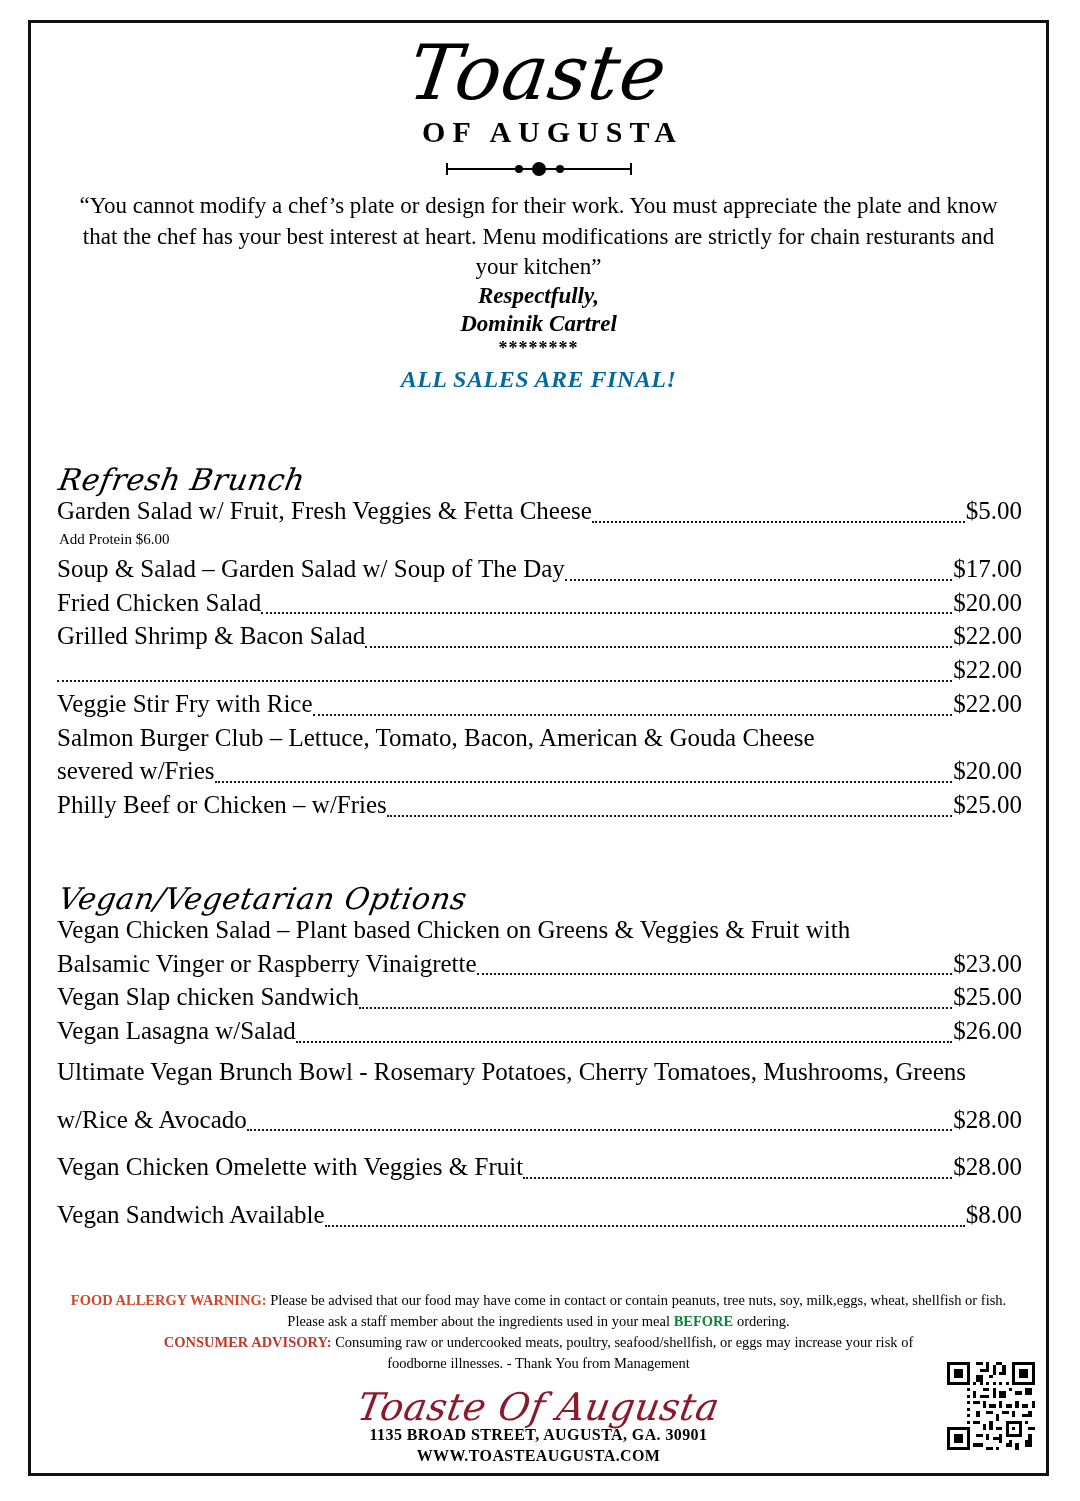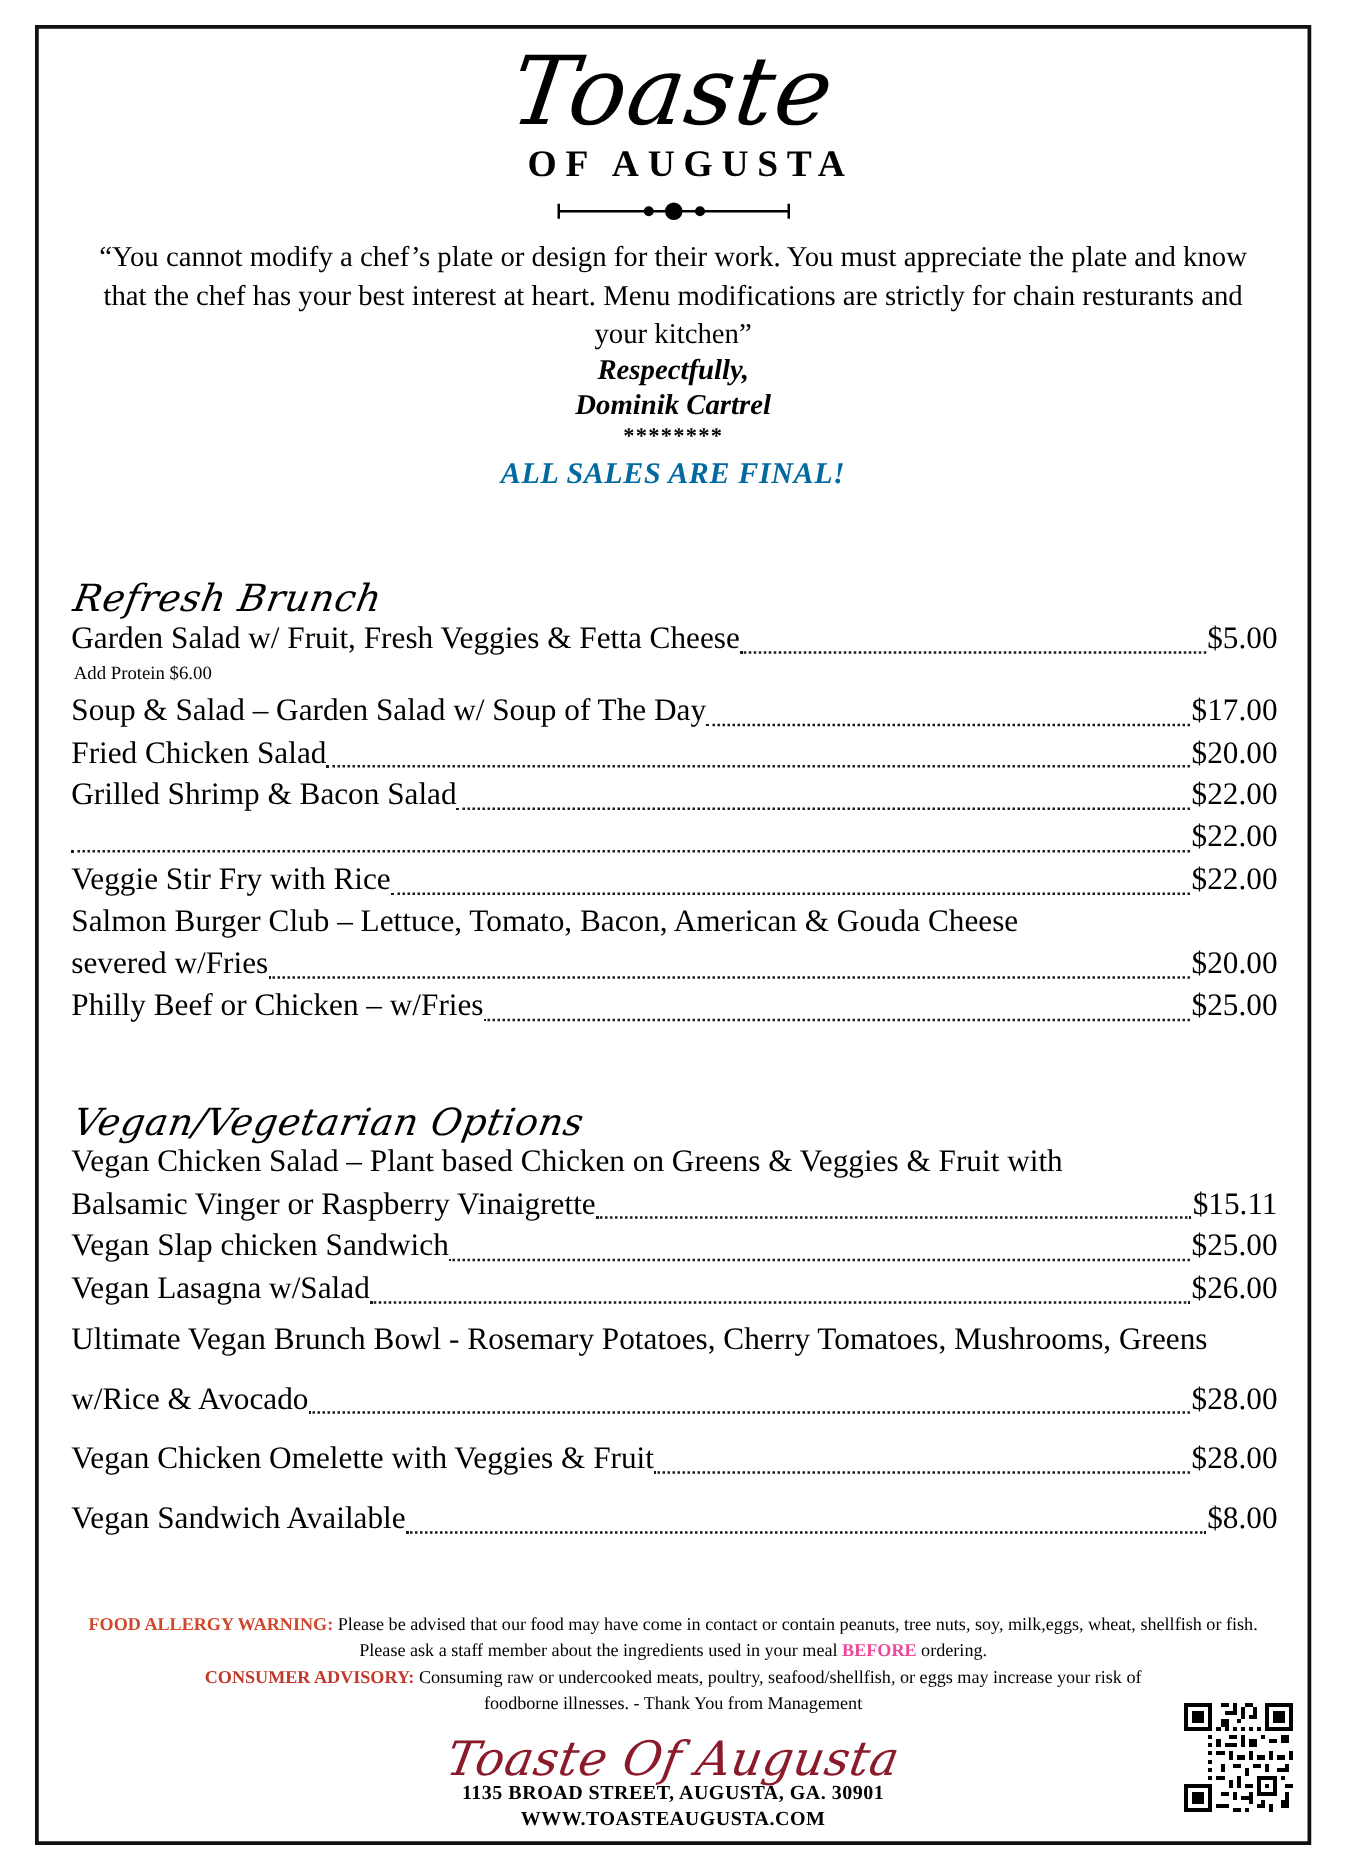--- a/index.html
+++ b/index.html
@@ -144,21 +144,21 @@
 
   
   .footer {
     position: absolute;
     left: 0; right: 0; bottom: 0;
     padding: 0 12px 6px;
   }
   .warnings { text-align: center; font-size: 14.5px; line-height: 1.45; }
   .warnings .lbl { color: #d1472b; font-weight: 700; }
   .warnings .lbl2 { color: #c0392b; font-weight: 700; }
-  .warn-key { color: #ec4899; font-weight: 700; }
+  .warn-key { color: #15803d; font-weight: 700; }
   .footer-logo {
     text-align: center;
     margin-top: 14px;
   }
   .footer-logo .fscript {
     font-family: "DejaVu Serif", serif;
     font-style: italic;
     font-size: 38px;
     line-height: 1.0;
     color: #8b1a2b;
@@ -265,21 +265,21 @@
     </div>
 
     <div class="section second">
       <div class="section-heading">Vegan/Vegetarian Options</div>
 
       <div class="item wide">Vegan Chicken Salad – Plant based Chicken on Greens &amp; Veggies &amp; Fruit with</div>
 
       <div class="item">
         <span class="nm"> Balsamic Vinger or Raspberry Vinaigrette</span>
         <span class="lead"></span>
-        <span class="pr">$15.11</span>
+        <span class="pr">$23.00</span>
       </div>
 
       <div class="item">
         <span class="nm">Vegan Slap chicken Sandwich</span>
         <span class="lead"></span>
         <span class="pr">$25.00</span>
       </div>
 
       <div class="item">
         <span class="nm">Vegan Lasagna w/Salad</span>

